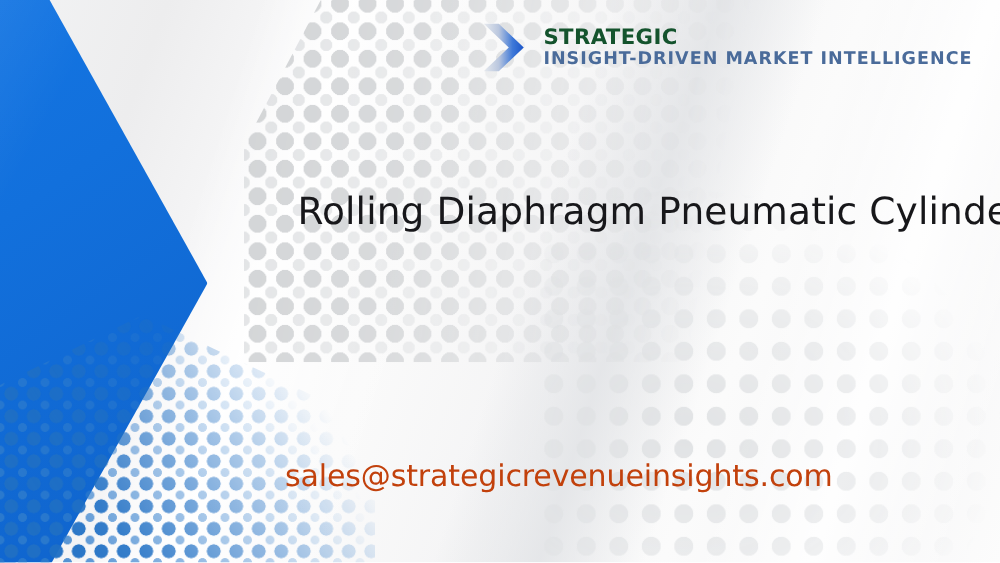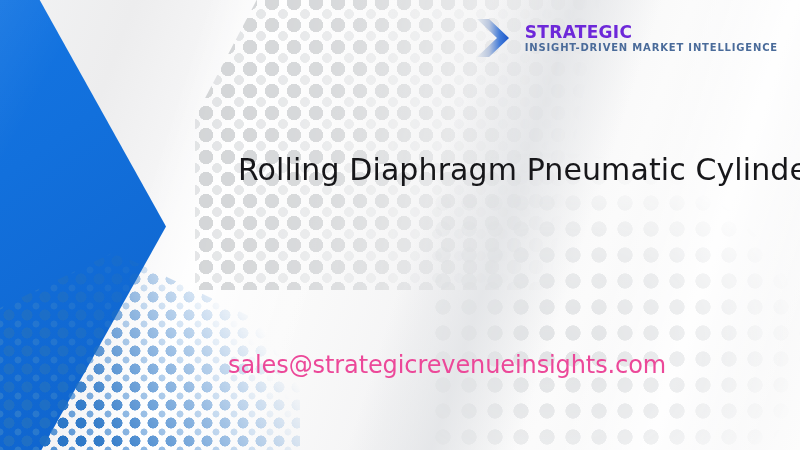--- a/index.html
+++ b/index.html
@@ -127,54 +127,54 @@
   .logo {
     position:absolute;
     right:22px; top:16px;
     display:flex;
     align-items:center;
     gap:9px;
   }
   .logo-mark { width:40px; height:44px; flex:none; display:block; }
   .logo-text { display:flex; flex-direction:column; }
   .logo-line1, .logo-line2 {
-    color:#6d28d9;
+    color:#14532d;
     font-size:17px;
     font-weight:bold;
     letter-spacing:.3px;
     line-height:1.08;
     white-space:nowrap;
   }
   .logo-tagline {
     margin-top:0;
     color:#4a6b9a;
-    font-size:10px;
+    font-size:14px;
     font-weight:bold;
     letter-spacing:.82px;
     white-space:nowrap;
   }
 
   
   .title {
     position:absolute;
     left:238px; top:152px;
     width:700px;
     font-size:30px;
     font-weight:normal;
     color:#17171a;
     letter-spacing:.1px;
     white-space:nowrap;
     line-height:1.2;
   }
   .email {
     position:absolute;
-    left:228px; top:351px;
+    left:228px; top:367px;
     font-size:24px;
     font-weight:normal;
-    color:#ec4899;
+    color:#c2410c;
     letter-spacing:-.1px;
     white-space:nowrap;
   }
 </style>
 </head>
 <body>
 
 <div id="slide">
 
   <div class="bg-base"></div>

